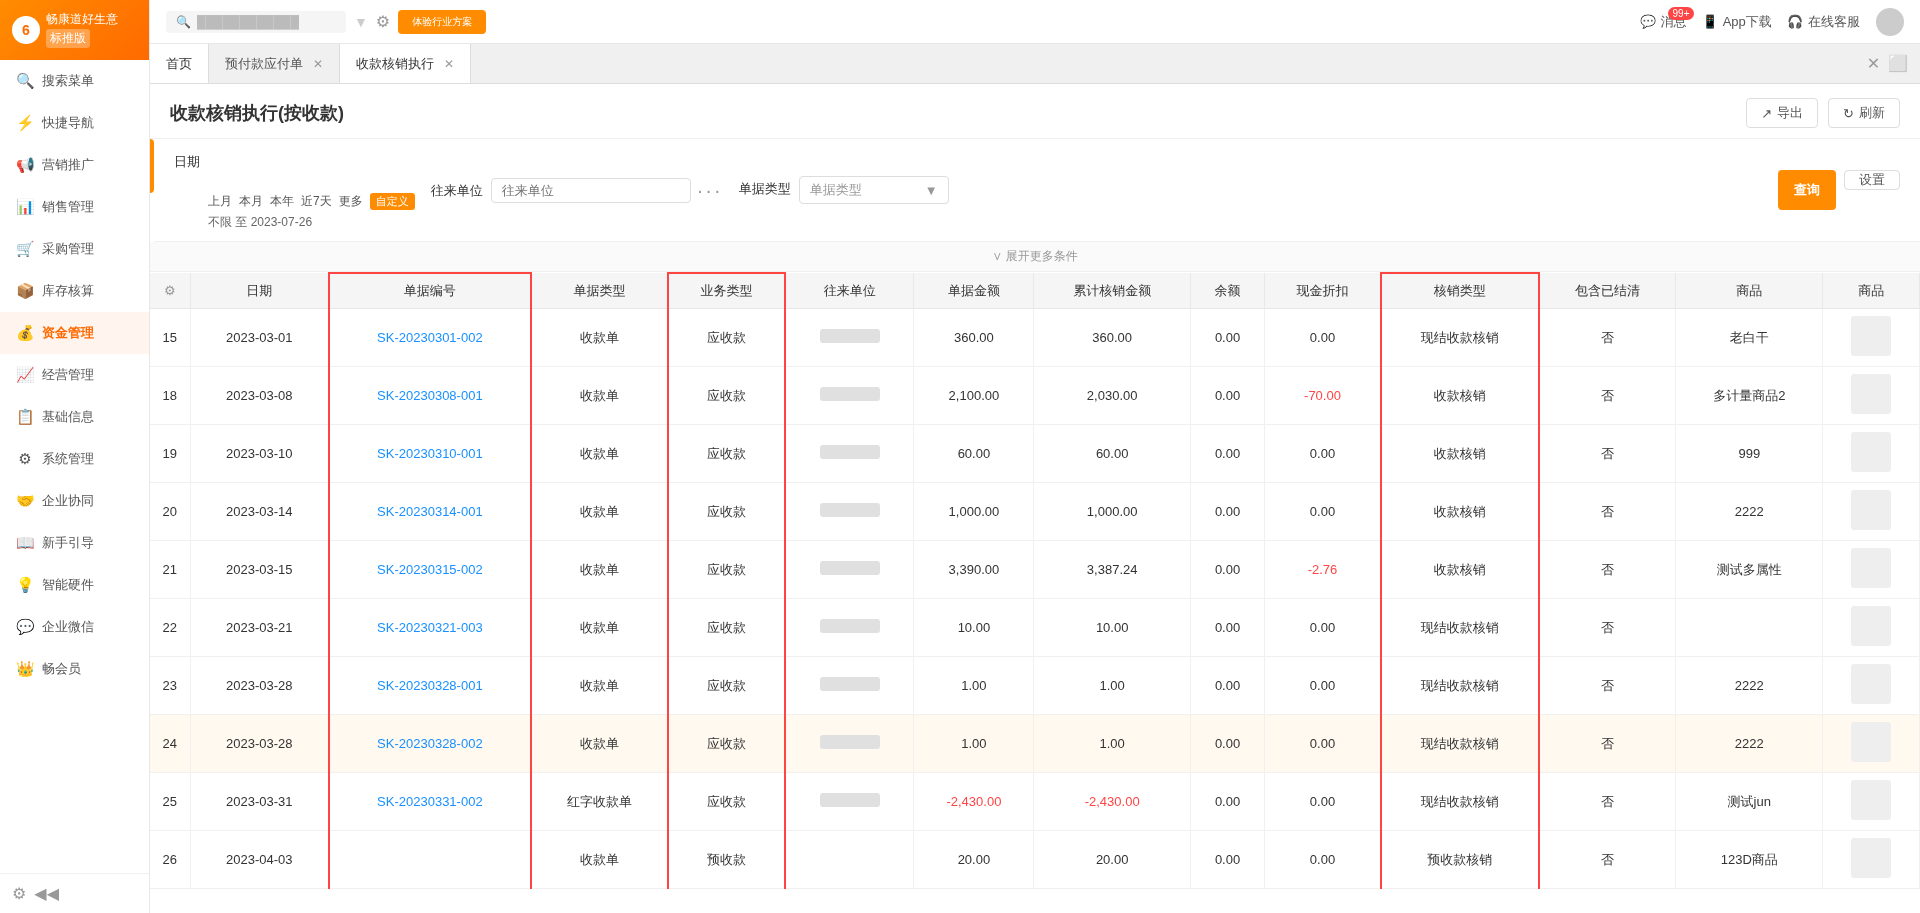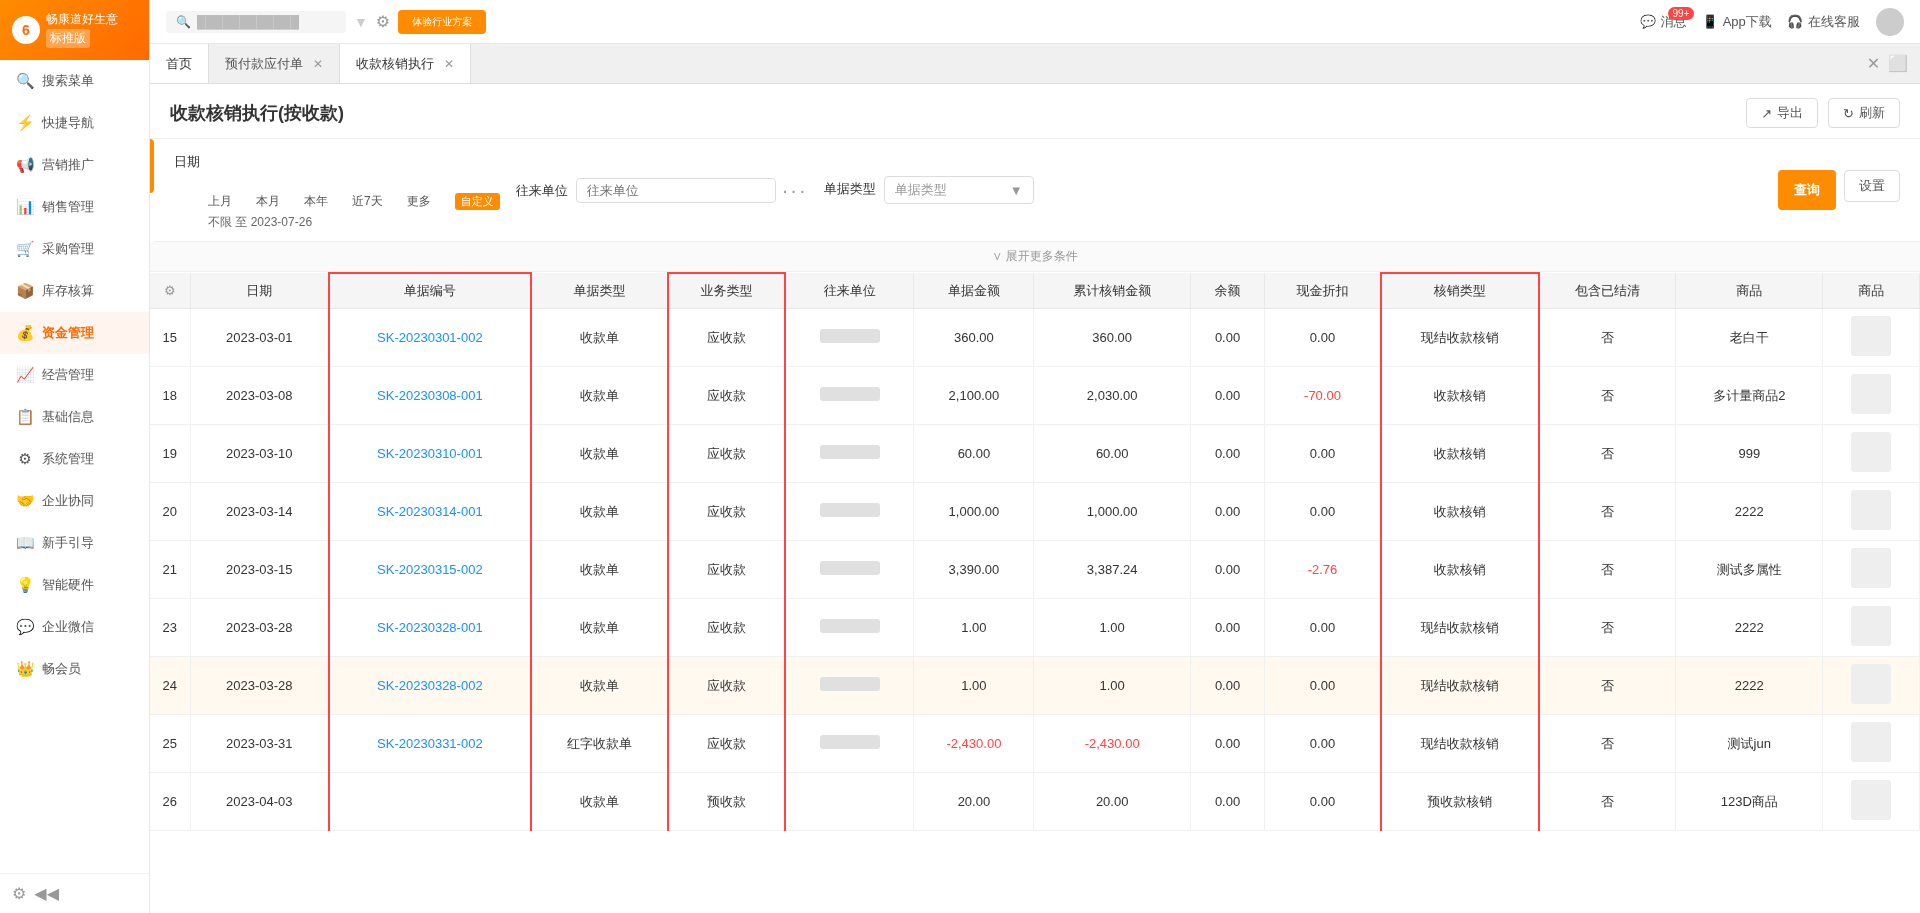--- a/index.html
+++ b/index.html
@@ -47,21 +47,21 @@
     .page-header-actions { display: flex; gap: 10px; }
     .btn-outline { border: 1px solid #ddd; background: #fff; color: #555; border-radius: 4px; padding: 5px 14px; cursor: pointer; font-size: 13px; display: flex; align-items: center; gap: 5px; }
     .btn-orange { background: #ff8c00; color: #fff; border: none; border-radius: 4px; padding: 5px 16px; cursor: pointer; font-size: 13px; }
 
     
     .filter-bar { padding: 10px 20px; background: #fff; border-bottom: 1px solid #f0f0f0; display: flex; align-items: center; gap: 16px; flex-wrap: wrap; }
     .filter-toggle { background: #ff8c00; color: #fff; border: none; border-radius: 0 4px 4px 0; width: 24px; height: 54px; cursor: pointer; font-size: 16px; display: flex; align-items: center; justify-content: center; margin-left: -20px; }
     .filter-group { display: flex; align-items: flex-start; gap: 8px; }
     .filter-label { color: #333; font-size: 13px; white-space: nowrap; padding-top: 4px; }
     .filter-date-group { display: flex; flex-direction: column; gap: 4px; }
-    .filter-date-links { display: flex; gap: 24px; margin-top: 44px; }
+    .filter-date-links { display: flex; gap: 7px; margin-top: 44px; }
     .filter-date-link { color: #555; font-size: 12px; cursor: pointer; }
     .filter-custom-btn { background: #ff8c00; color: #fff; border: none; border-radius: 3px; padding: 1px 6px; font-size: 11px; cursor: pointer; }
     .filter-date-range { color: #666; font-size: 12px; }
     .filter-input { border: 1px solid #ddd; border-radius: 4px; padding: 4px 10px; font-size: 13px; color: #999; min-width: 200px; }
     .filter-dots { color: #999; font-size: 20px; letter-spacing: 2px; }
     .filter-select { border: 1px solid #ddd; border-radius: 4px; padding: 4px 10px; font-size: 13px; color: #999; min-width: 150px; display: flex; align-items: center; justify-content: space-between; cursor: pointer; }
     .expand-bar { text-align: center; padding: 6px; background: #fafafa; border-bottom: 1px solid #f0f0f0; }
     .expand-btn { color: #999; font-size: 12px; cursor: pointer; }
 
     
@@ -268,21 +268,21 @@
         <div class="filter-group">
           <span class="filter-label">单据类型</span>
           <div class="filter-select">
             <span>单据类型</span>
             <span>▼</span>
           </div>
         </div>
 
         <div style="margin-left:auto; display:flex; gap:8px;">
           <button class="btn-orange" style="height:40px;font-weight:bold;">查询</button>
-          <button class="btn-outline" style="height:32px;">设置</button>
+          <button class="btn-outline" style="height:20px;">设置</button>
         </div>
       </div>
     </div>
 
     <div class="expand-bar">
       <span class="expand-btn">
         ∨ <span>展开更多条件</span>
       </span>
     </div>
 
@@ -381,20 +381,36 @@
     <td class="">3,390.00</td>
     <td class="">3,387.24</td>
     <td>0.00</td>
     <td class="negative-red">-2.76</td>
     <td style="border-left:2px solid #ff4444;border-right:2px solid #ff4444;">收款核销</td>
     <td>否</td>
     <td>测试多属性</td>
     <td><span style="display:inline-block;width:40px;height:40px;background:#eee;border-radius:3px;"></span></td>
   </tr>
             <tr>
+    <td class="col-index">22</td>
+    <td>2023-03-21</td>
+    <td style="border-left:2px solid #ff4444;border-right:2px solid #ff4444;"><a class="link-text">SK-20230321-003</a></td>
+    <td>收款单</td>
+    <td style="border-left:2px solid #ff4444;border-right:2px solid #ff4444;">应收款</td>
+    <td><span class="blurred-text"></span></td>
+    <td class="">10.00</td>
+    <td class="">10.00</td>
+    <td>0.00</td>
+    <td class="">0.00</td>
+    <td style="border-left:2px solid #ff4444;border-right:2px solid #ff4444;">现结收款核销</td>
+    <td>否</td>
+    <td></td>
+    <td><span style="display:inline-block;width:40px;height:40px;background:#eee;border-radius:3px;"></span></td>
+  </tr>
+            <tr>
     <td class="col-index">23</td>
     <td>2023-03-28</td>
     <td style="border-left:2px solid #ff4444;border-right:2px solid #ff4444;"><a class="link-text">SK-20230328-001</a></td>
     <td>收款单</td>
     <td style="border-left:2px solid #ff4444;border-right:2px solid #ff4444;">应收款</td>
     <td><span class="blurred-text"></span></td>
     <td class="">1.00</td>
     <td class="">1.00</td>
     <td>0.00</td>
     <td class="">0.00</td>

